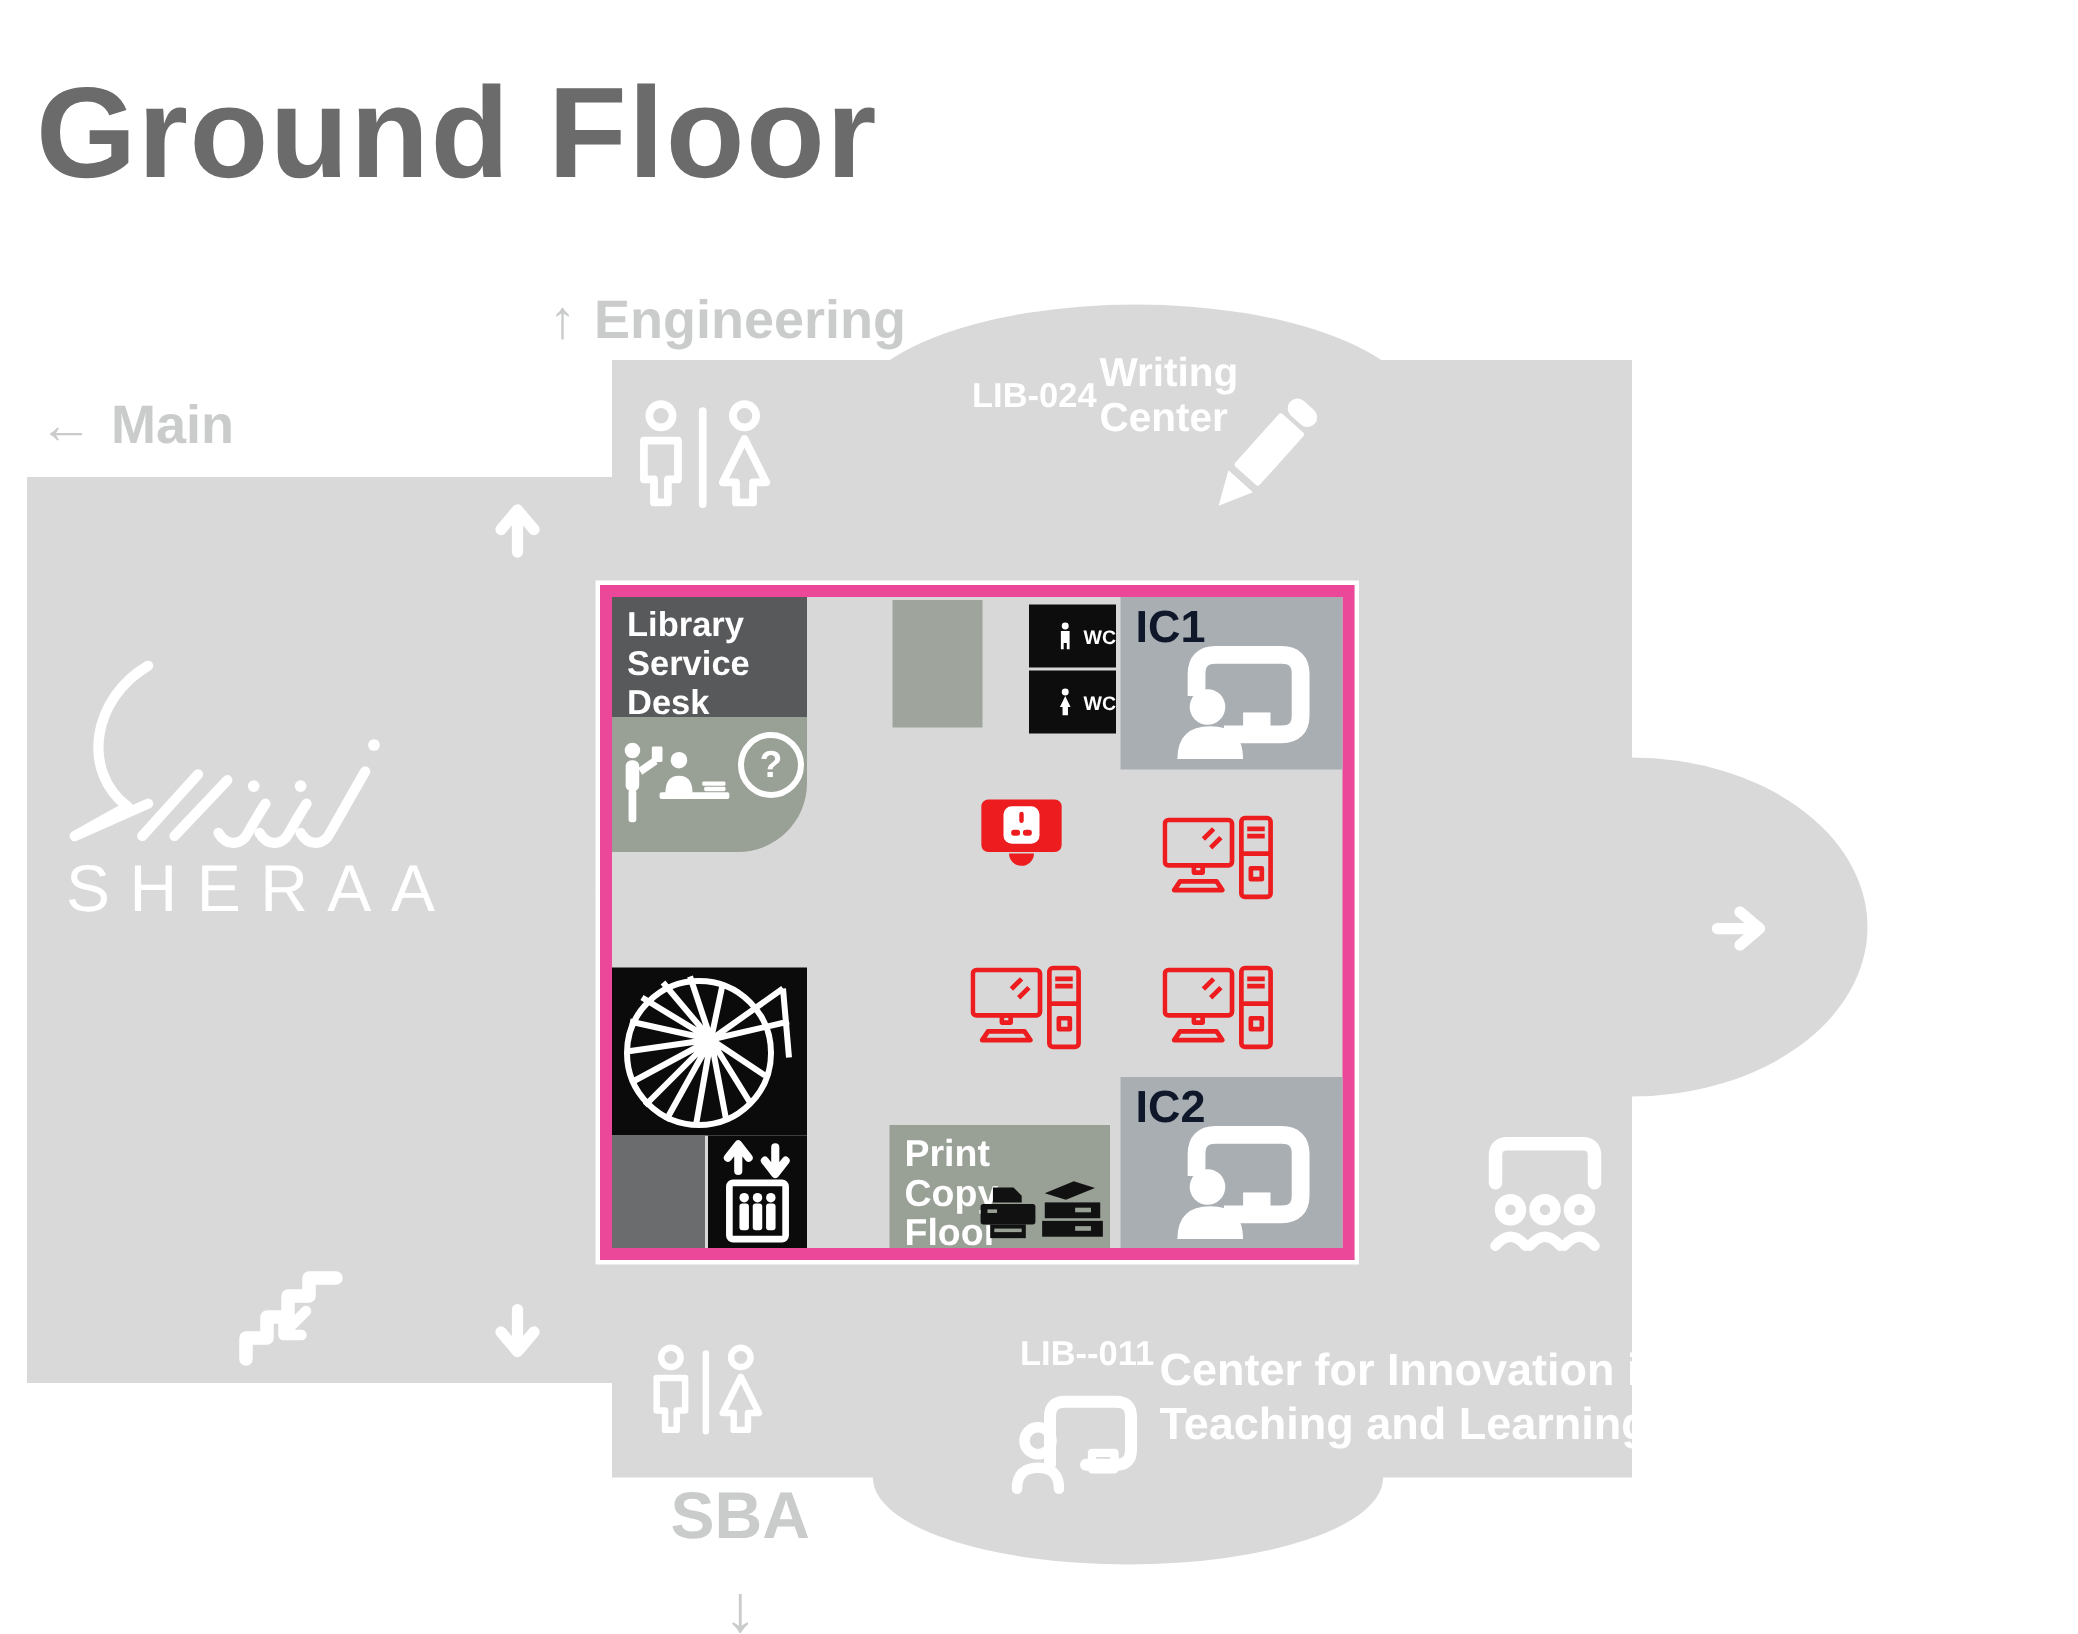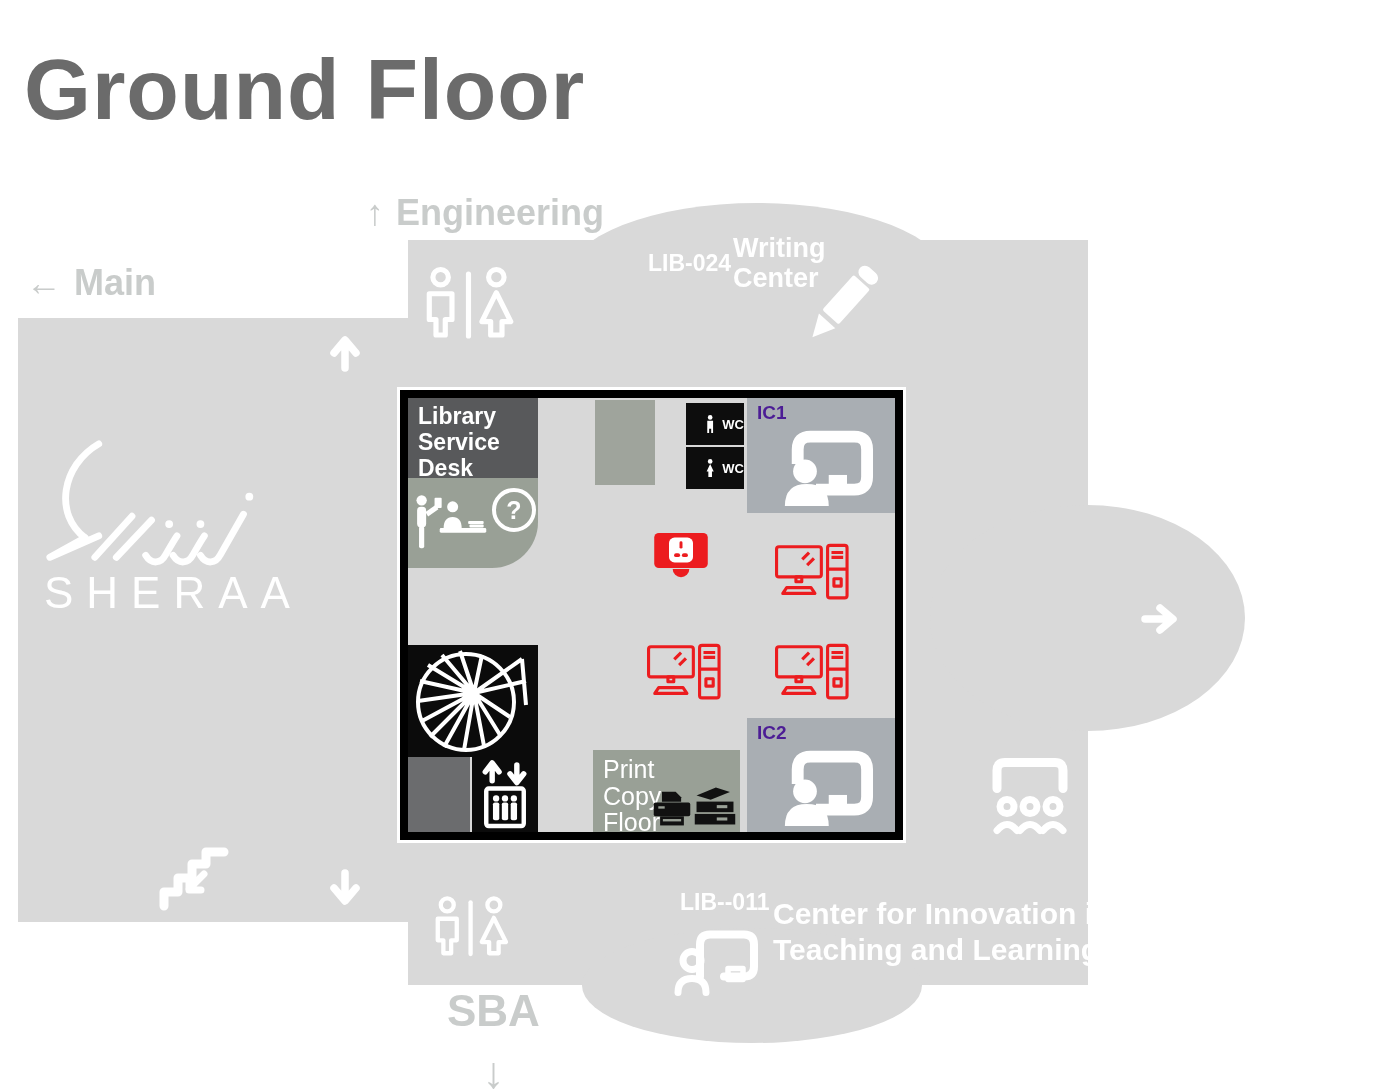--- a/index.html
+++ b/index.html
@@ -13,41 +13,41 @@
   #page-title{left:24px;top:40px;font-size:86px;font-weight:700;color:#6b6b6b;letter-spacing:1px;margin:0;}
   
   .dir{display:flex;align-items:center;gap:12px;color:#c9cccb;font-weight:700;}
   .dir .glyph{font-weight:700;}
   #dir-engineering{left:366px;top:192px;font-size:36px;}
   #dir-main{left:26px;top:262px;font-size:36px;}
   #dir-sba{left:447px;top:986px;font-size:44px;flex-direction:column;}
   
   .arrow{width:42px;height:42px;}
   
-  #floor-box{left:400px;top:390px;width:503px;height:450px;border:8px solid #000000;
+  #floor-box{left:400px;top:390px;width:503px;height:450px;border:8px solid #ec4899;
              background:#d8d8d8;box-sizing:border-box;box-shadow:0 0 0 3px #ffffff;}
   #floor-box .abs{position:absolute;}
   #lsd-header{left:0;top:0;width:130px;height:80px;background:#58595b;color:#fff;
               font-size:23px;font-weight:700;line-height:1.12;padding:6px 10px;box-sizing:border-box;}
   #lsd-desk{left:0;top:80px;width:130px;height:90px;background:#99a096;border-radius:0 0 46px 0;}
   #help-badge{left:84px;top:10px;width:36px;height:36px;border:4px solid #fff;border-radius:50%;
               color:#fff;font-size:25px;font-weight:700;display:flex;align-items:center;justify-content:center;}
   #patch{left:187px;top:2px;width:60px;height:85px;background:#9fa49c;}
   .wc-box{width:58px;height:42px;background:#0d0d0d;display:flex;align-items:center;gap:7px;
           padding-left:19px;box-sizing:border-box;}
   #wc-men{left:278px;top:5px;}
   #wc-women{left:278px;top:49px;}
   .wc-label{color:#fff;font-size:13px;font-weight:700;}
   .ic-room{width:148px;background:#a9aeb3;}
   #ic1{left:339px;top:0;height:115px;}
   #ic2{left:339px;top:320px;height:114px;}
-  .ic-label{position:absolute;left:10px;top:4px;color:#4c1d95;font-size:19px;font-weight:700;}
+  .ic-label{position:absolute;left:10px;top:4px;color:#0f172a;font-size:30px;font-weight:700;}
   .ic-icon{position:absolute;left:26px;top:24px;width:106px;height:84px;}
   #pcs{left:185px;top:352px;width:147px;height:82px;background:#99a096;}
-  .pcs-line{color:#fff;font-size:25px;font-weight:400;line-height:1.06;}
+  .pcs-line{color:#fff;font-size:25px;font-weight:700;line-height:1.06;}
   #pcs-text{position:absolute;left:10px;top:6px;}
   #stair-box{left:0;top:247px;width:130px;height:112px;background:#0b0b0b;}
   #dark-block{left:0;top:359px;width:62px;height:75px;background:#6b6c6e;}
   #elevator-box{left:64px;top:359px;width:66px;height:75px;background:#0b0b0b;}
   .red-computer{width:74px;height:58px;}
   
   .room-code{color:#fff;font-weight:700;font-size:23px;}
   .room-name{color:#fff;font-weight:700;}
   #wc-code{left:648px;top:250px;}
   #wc-name{left:733px;top:234px;width:120px;font-size:27px;line-height:1.1;}

